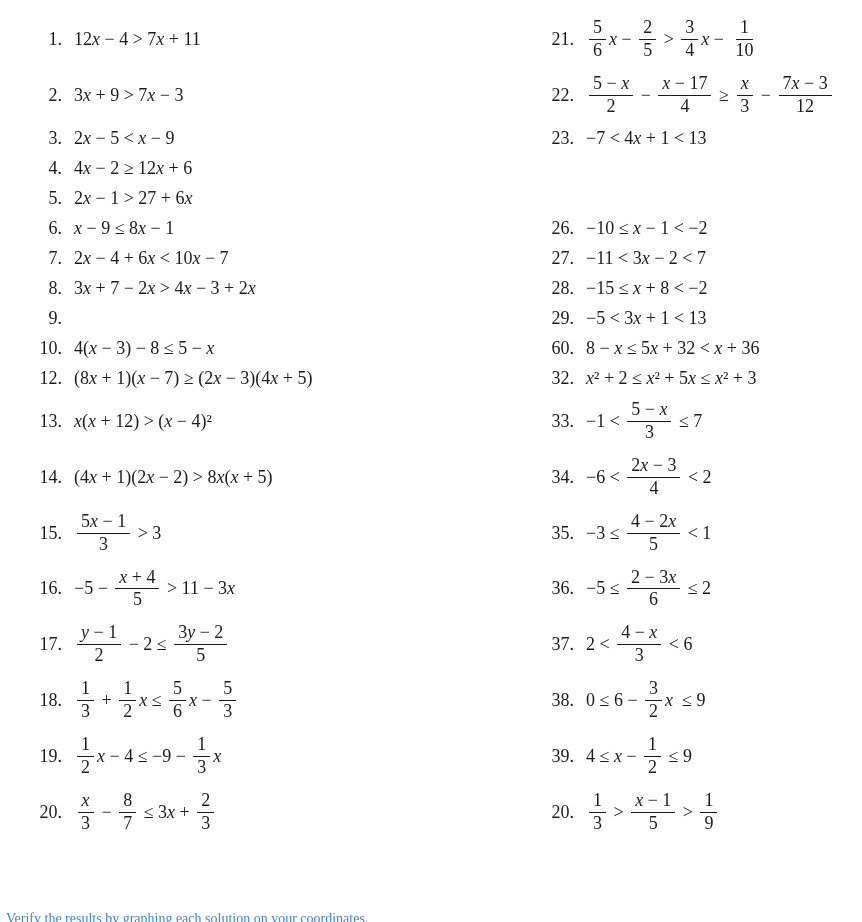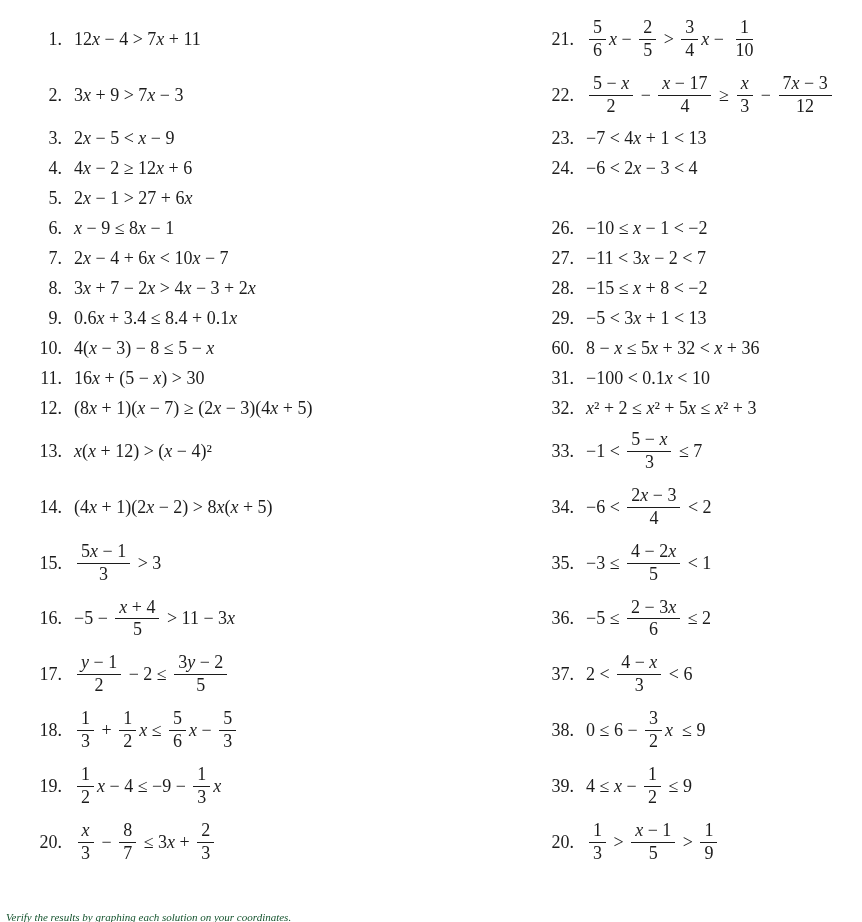--- a/index.html
+++ b/index.html
@@ -63,23 +63,22 @@
     padding: 0 4px;
     white-space: pre;
   }
   i { font-style: italic; }
   .footer {
     position: absolute;
     left: 6px;
     top: 911px;
     height: 11px;
     overflow: hidden;
-    font-size: 11px;
-    font-style: italic;
-    color: #14532d;
+    font-size: 14px;
+    color: #3b82f6;
     white-space: nowrap;
   }
 </style>
 </head>
 <body>
 
 <div class="sheet">
   <div class="grid">
       <div class="row">
         <div class="cell left">
@@ -109,24 +108,20 @@
         <div class="cell right">
           <span class="pnum">23.</span>
           <span class="expr"><span class="t">−7 &lt; 4<i>x</i> + 1 &lt; 13</span></span>
         </div>
       </div>
       <div class="row">
         <div class="cell left">
           <span class="pnum">4.</span>
           <span class="expr"><span class="t">4<i>x</i> − 2 ≥ 12<i>x</i> + 6</span></span>
         </div>
-        <div class="cell right">
-          <span class="pnum">24.</span>
-          <span class="expr"><span class="t">−6 &lt; 2<i>x</i> − 3 &lt; 4</span></span>
-        </div>
       </div>
       <div class="row">
         <div class="cell left">
           <span class="pnum">5.</span>
           <span class="expr"><span class="t">2<i>x</i> − 1 &gt; 27 + 6<i>x</i></span></span>
         </div>
       </div>
       <div class="row">
         <div class="cell left">
           <span class="pnum">6.</span>
@@ -153,45 +148,34 @@
           <span class="expr"><span class="t">3<i>x</i> + 7 − 2<i>x</i> &gt; 4<i>x</i> − 3 + 2<i>x</i></span></span>
         </div>
         <div class="cell right">
           <span class="pnum">28.</span>
           <span class="expr"><span class="t">−15 ≤ <i>x</i> + 8 &lt; −2</span></span>
         </div>
       </div>
       <div class="row">
         <div class="cell left">
           <span class="pnum">9.</span>
-          <span class="expr"><span class="t">0.6<i>x</i> + 3.4 ≤ 8.4 + 0.1<i>x</i></span></span>
         </div>
         <div class="cell right">
           <span class="pnum">29.</span>
           <span class="expr"><span class="t">−5 &lt; 3<i>x</i> + 1 &lt; 13</span></span>
         </div>
       </div>
       <div class="row">
         <div class="cell left">
           <span class="pnum">10.</span>
           <span class="expr"><span class="t">4(<i>x</i> − 3) − 8 ≤ 5 − <i>x</i></span></span>
         </div>
         <div class="cell right">
           <span class="pnum">60.</span>
           <span class="expr"><span class="t">8 − <i>x</i> ≤ 5<i>x</i> + 32 &lt; <i>x</i> + 36</span></span>
-        </div>
-      </div>
-      <div class="row">
-        <div class="cell left">
-          <span class="pnum">11.</span>
-          <span class="expr"><span class="t">16<i>x</i> + (5 − <i>x</i>) &gt; 30</span></span>
-        </div>
-        <div class="cell right">
-          <span class="pnum">31.</span>
-          <span class="expr"><span class="t">−100 &lt; 0.1<i>x</i> &lt; 10</span></span>
         </div>
       </div>
       <div class="row">
         <div class="cell left">
           <span class="pnum">12.</span>
           <span class="expr"><span class="t">(8<i>x</i> + 1)(<i>x</i> − 7) ≥ (2<i>x</i> − 3)(4<i>x</i> + 5)</span></span>
         </div>
         <div class="cell right">
           <span class="pnum">32.</span>
           <span class="expr"><span class="t"><i>x</i>² + 2 ≤ <i>x</i>² + 5<i>x</i> ≤ <i>x</i>² + 3</span></span>

